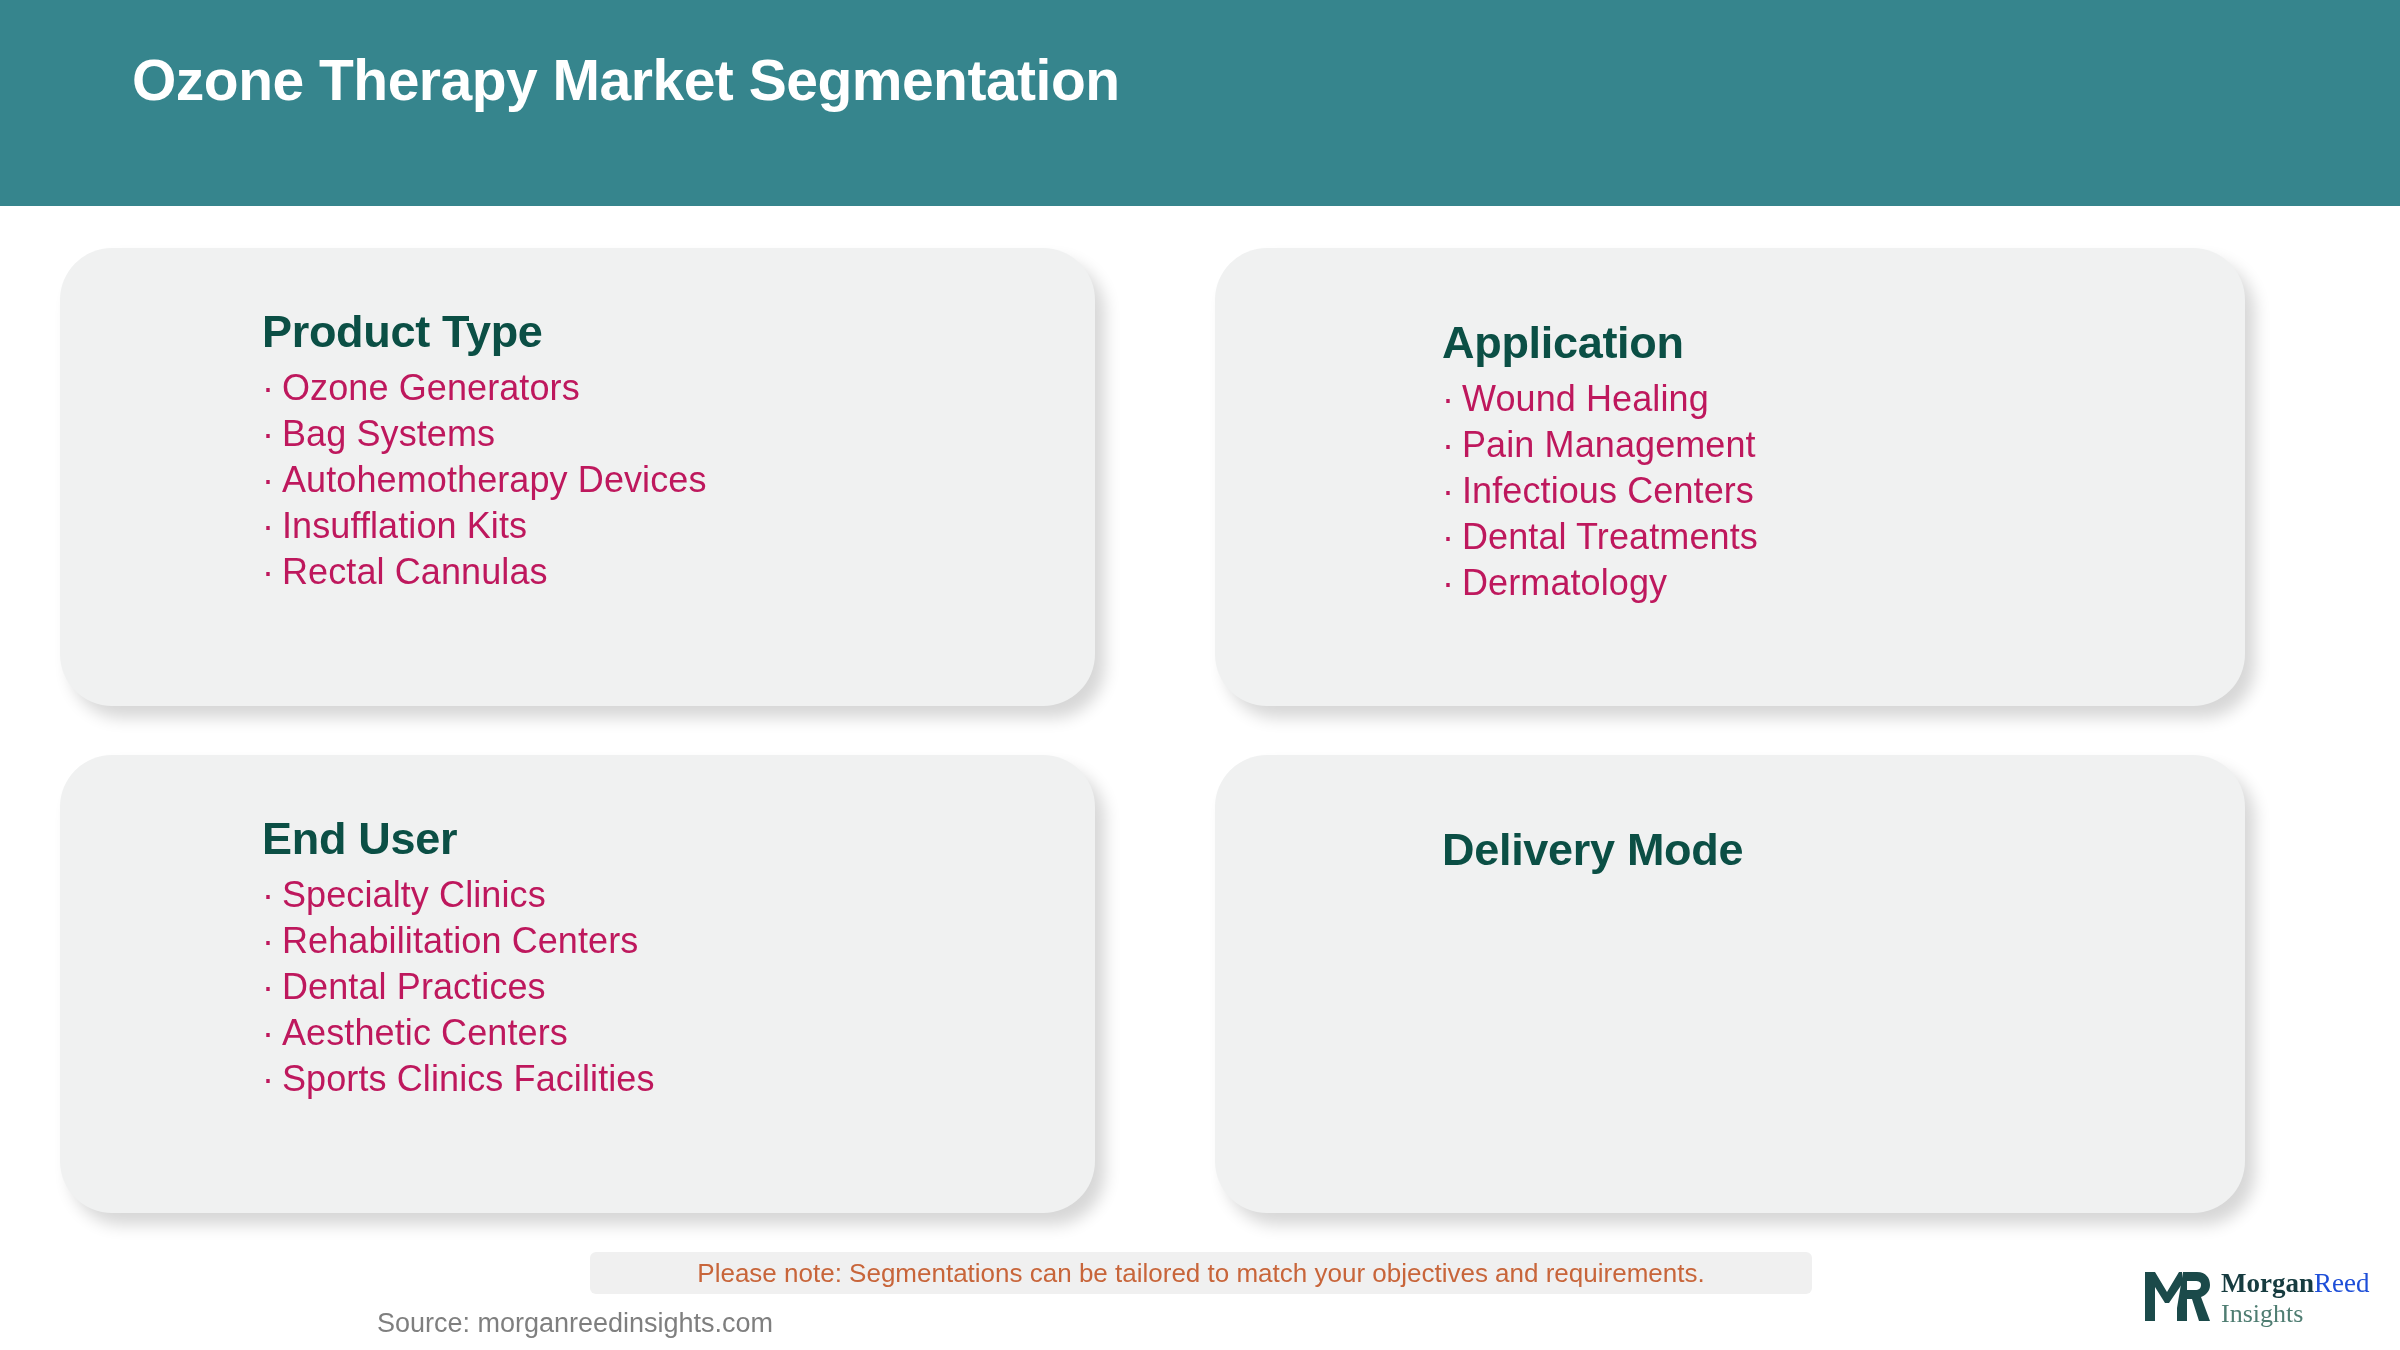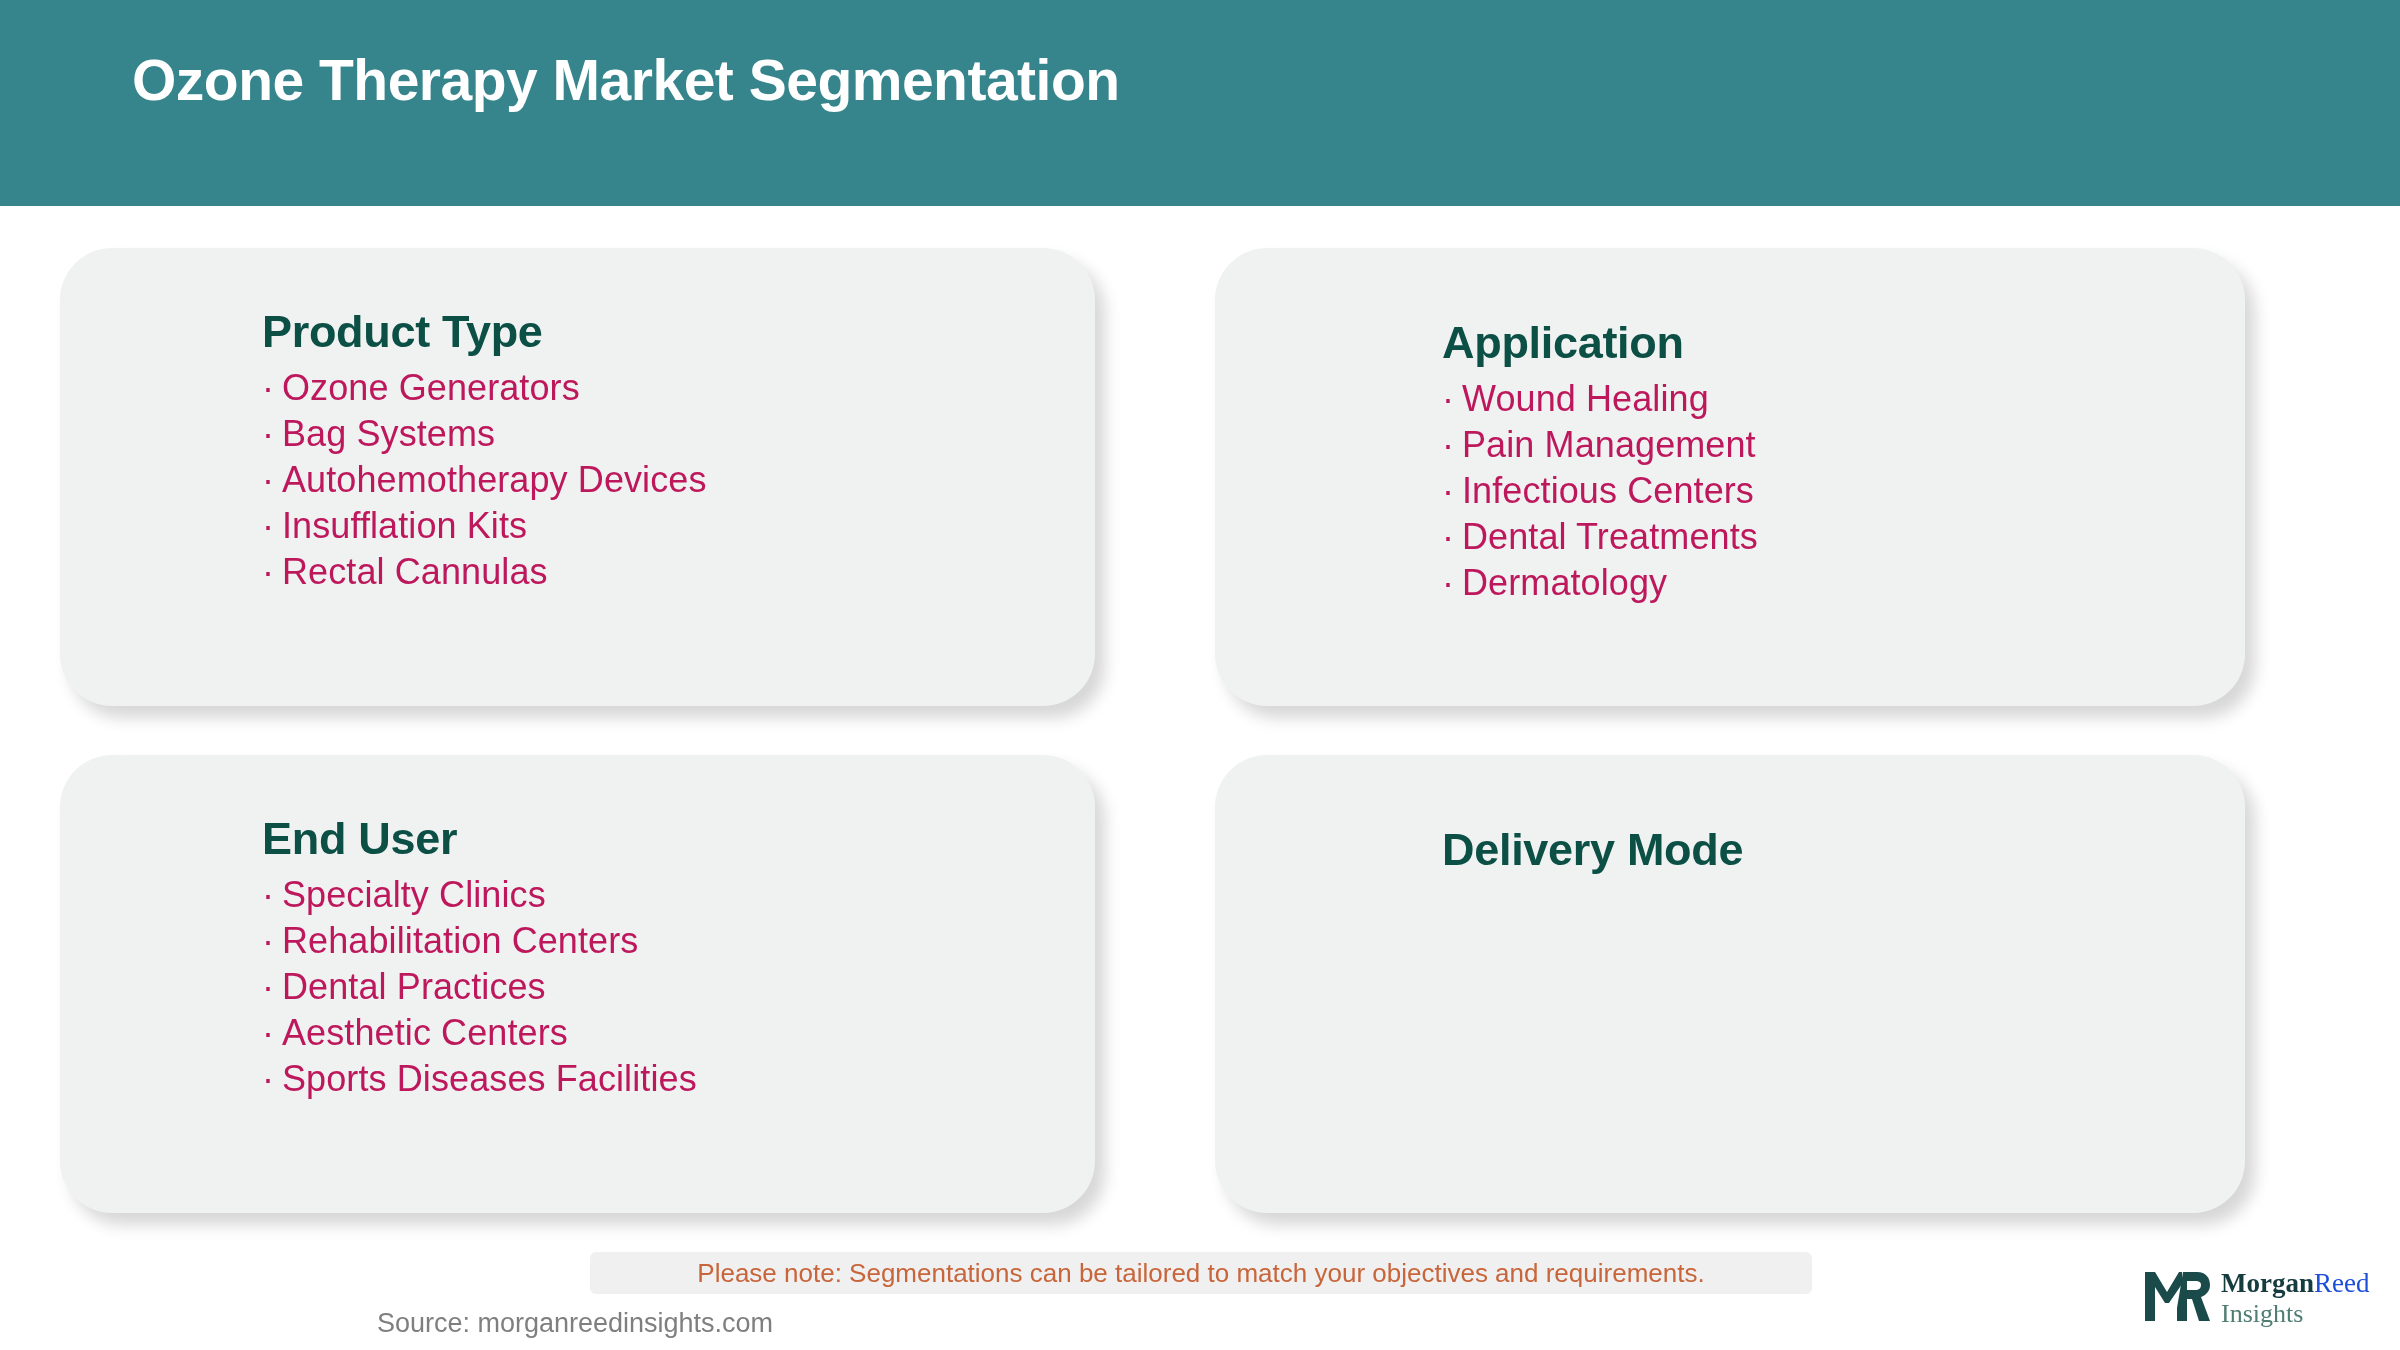--- a/index.html
+++ b/index.html
@@ -115,21 +115,21 @@
   </div>
 
   <div class="card card-bl">
     <div class="card-inner">
       <div class="card-title">End User</div>
       <ul class="card-list">
         <li><span class="bullet">·</span><span>Specialty Clinics</span></li>
         <li><span class="bullet">·</span><span>Rehabilitation Centers</span></li>
         <li><span class="bullet">·</span><span>Dental Practices</span></li>
         <li><span class="bullet">·</span><span>Aesthetic Centers</span></li>
-        <li><span class="bullet">·</span><span>Sports Diseases Facilities</span></li>
+        <li><span class="bullet">·</span><span>Sports Clinics Facilities</span></li>
       </ul>
     </div>
   </div>
 
   <div class="card card-br">
     <div class="card-inner">
       <div class="card-title">Delivery Mode</div>
     </div>
   </div>
 

